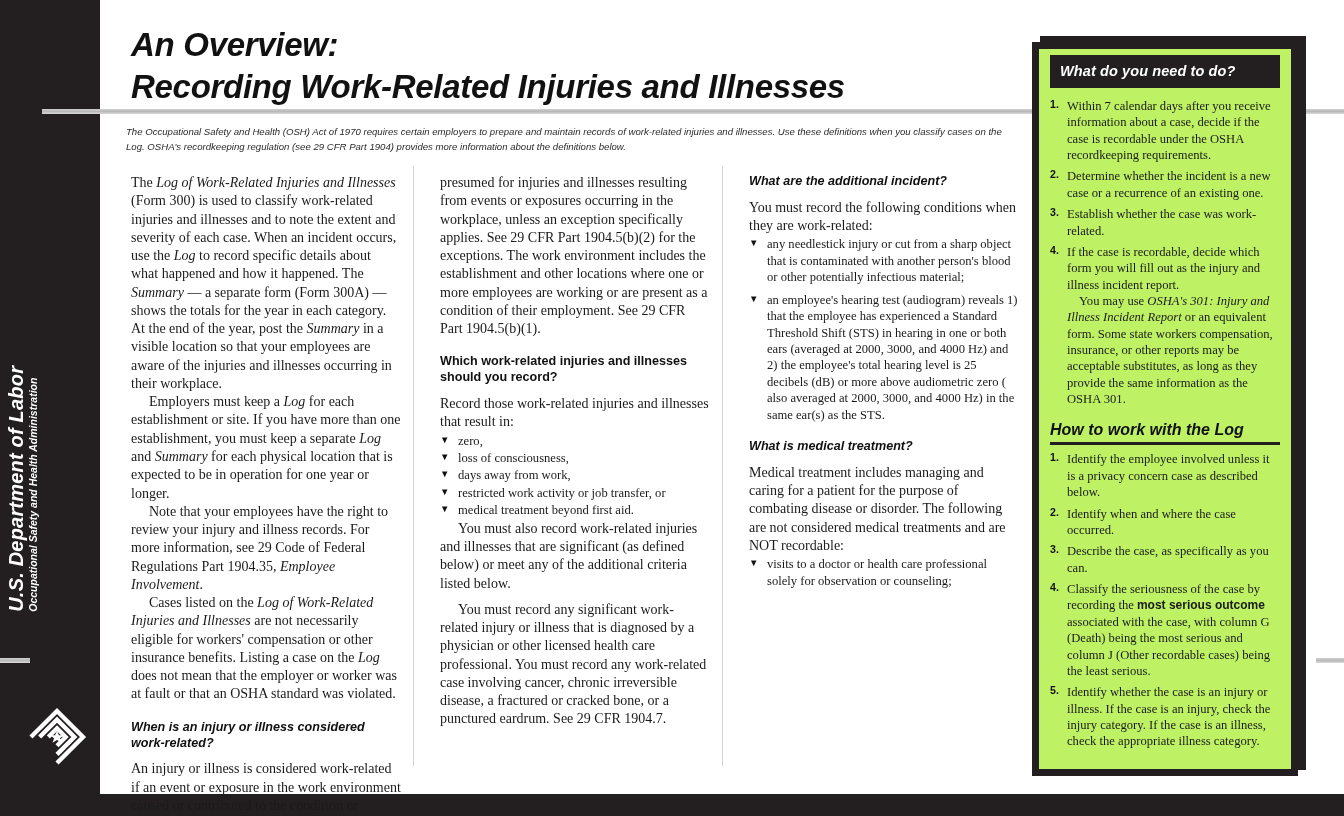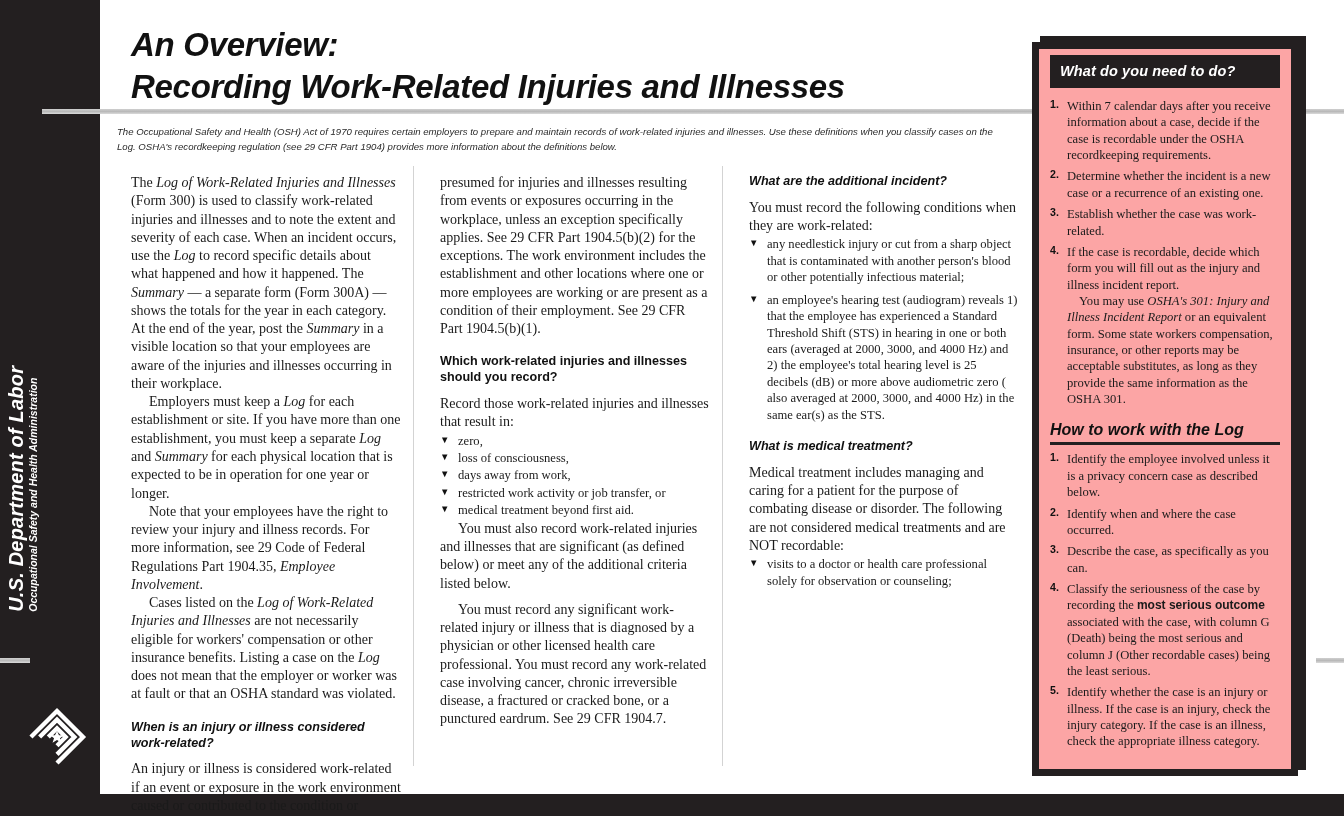--- a/index.html
+++ b/index.html
@@ -131,21 +131,21 @@
     font-family: "Liberation Sans", sans-serif;
     font-weight: bold;
     font-style: italic;
     font-size: 33px;
     line-height: 1.26;
     letter-spacing: -0.3px;
     color: #111111;
   }
   #subtitle {
     position: absolute;
-    left: 117px;
+    left: 126px;
     top: 125px;
     width: 890px;
     font-family: "Liberation Sans", sans-serif;
     font-style: italic;
     font-size: 9.6px;
     line-height: 1.52;
     color: #2a2a2a;
   }
 
   
@@ -233,21 +233,21 @@
     width: 266px;
     height: 734px;
     background: #231f20;
   }
   #sidebar-box {
     position: absolute;
     left: 1032px;
     top: 42px;
     width: 266px;
     height: 734px;
-    background: #fca5a5;
+    background: #bef264;
     border: 7px solid #231f20;
     box-sizing: border-box;
   }
   #sidebar-inner {
     position: absolute;
     left: 0;
     top: 0;
     right: 0;
     bottom: 0;
     padding: 6px 11px 10px 11px;

